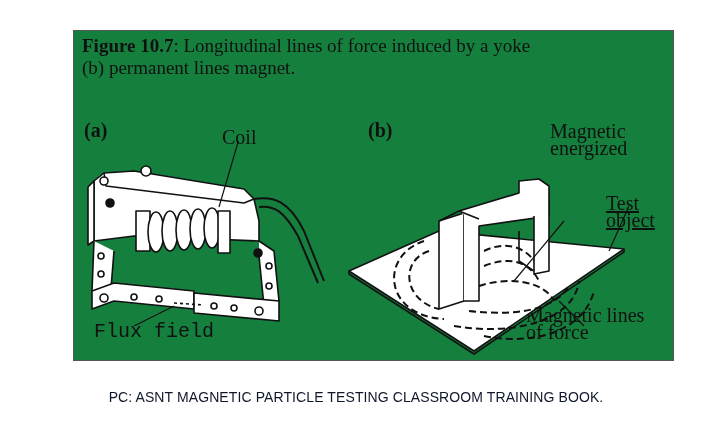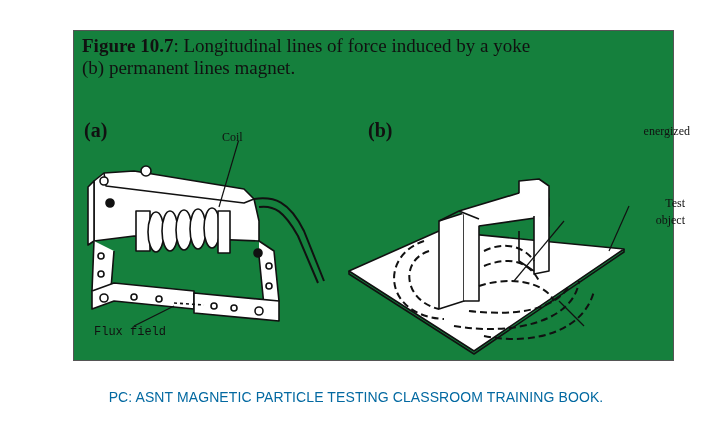--- a/index.html
+++ b/index.html
@@ -1,23 +1,23 @@
 <!DOCTYPE html>
 <html><head>
 <meta charset="utf-8">
 <style>
   html,body{margin:0;padding:0;background:#ffffff;}
   body{width:712px;height:424px;position:relative;overflow:hidden;font-family:"Liberation Serif","DejaVu Serif",serif;}
   .frame{position:absolute;left:53px;top:30px;width:601px;height:331px;border:1.5px solid #555;box-sizing:border-box;background:#15803d;margin-left:20px;}
   .caption{position:absolute;left:8px;top:4px;width:580px;font-size:19px;line-height:22px;color:#111;}
   .caption b{font-weight:bold;}
   .panel-label{position:absolute;font-weight:bold;font-size:20px;color:#111;}
-  .lbl{position:absolute;font-size:12px;line-height:16px;color:#111;text-align:right;}
+  .lbl{position:absolute;font-size:20px;line-height:16px;color:#111;text-align:left;}
   svg{position:absolute;}
-  .credit{position:absolute;left:0;width:712px;top:389px;text-align:center;font-family:"Liberation Sans","DejaVu Sans",sans-serif;font-size:14px;color:#0369a1;letter-spacing:0.1px;}
+  .credit{position:absolute;left:0;width:712px;top:389px;text-align:center;font-family:"Liberation Sans","DejaVu Sans",sans-serif;font-size:14px;color:#0f172a;letter-spacing:0.1px;}
 </style>
 </head>
 <body>
 
 <div class="frame">
   <div class="caption">
     <div><b>Figure 10.7</b><span>: Longitudinal lines of force induced by a yoke</span></div>
     <div>(b) permanent lines magnet.</div>
   </div>
 
@@ -63,25 +63,30 @@
       <circle cx="185" cy="170" r="4"></circle>
 
     <path d="M100 162 L130 164" stroke-dasharray="3 3"></path>
 
     <path d="M165 -2 L145 66" stroke-width="1.2"></path>
     <path d="M100 165 L60 185" stroke-width="1.2"></path>
   </svg>
 
   <div class="panel-label" style="left:294px;top:88px;">(b)</div>
   <div class="lbl" style="left:476px;top:92px;width:140px;line-height:17px;">
+    <div>Magnetic</div>
     <div>energized</div>
   </div>
-  <div class="lbl" style="left:551px;top:164px;width:60px;line-height:17px;">
+  <div class="lbl" style="left:532px;top:164px;width:60px;line-height:17px;text-decoration:underline;">
     <div>Test</div>
     <div>object</div>
+  </div>
+  <div class="lbl" style="left:452px;top:276px;width:130px;line-height:17px;">
+    <div>Magnetic lines</div>
+    <div>of force</div>
   </div>
 
   <svg style="left:270px;top:110px;" width="330" height="220" viewBox="0 0 330 220" fill="none" stroke="#111" stroke-width="1.6" stroke-linejoin="round">
 
     <path d="M5 130 L95 90 L280 108 L130 210 Z" fill="#fff"></path>
     <path d="M5 130 L5 133 L130 213 L280 111 L280 108"></path>
 
     <path d="M95 80 L120 72 L120 160 L95 168 Z" fill="#fff"></path>
     <path d="M120 72 L135 78 L135 160 L120 160" fill="#fff"></path>
     <path d="M115 70 L175 52 L205 58 L205 75 L135 85" fill="#fff"></path>

